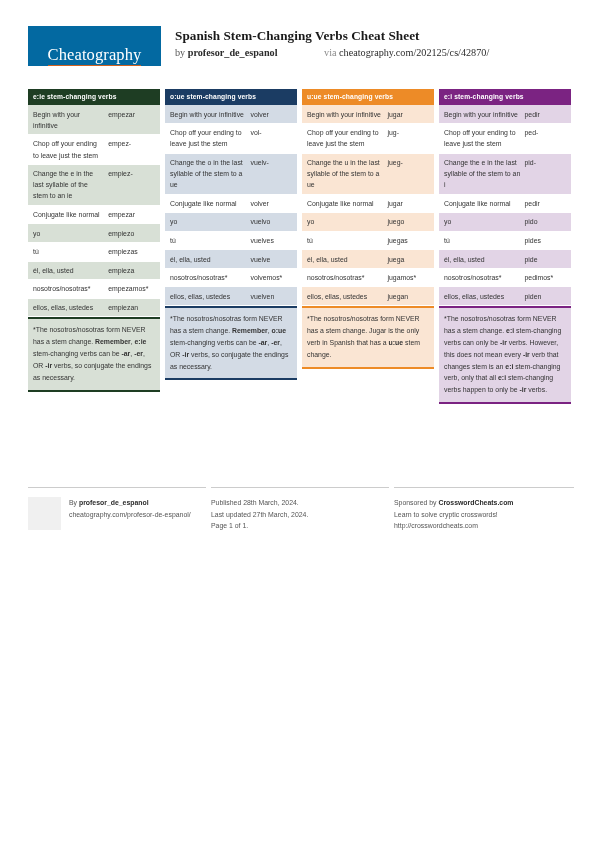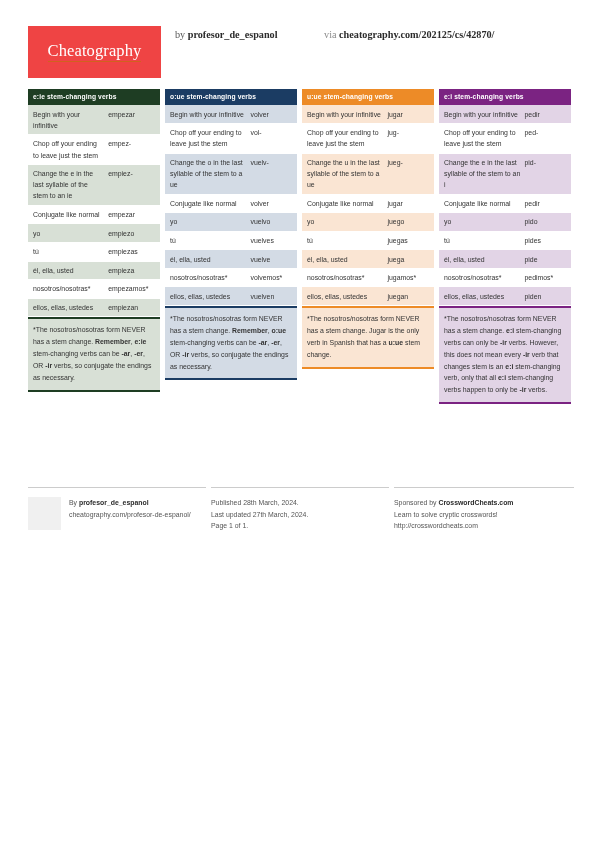--- a/index.html
+++ b/index.html
@@ -26,24 +26,24 @@
     position: absolute;
     left: 28px;
     top: 26px;
     width: 544px;
     height: 48px;
     display: flex;
     align-items: flex-start;
   }
   .logo-box {
     width: 133px;
-    height: 52px;
-    background: #ef4444;
-    display: flex;
-    align-items: center;
+    height: 40px;
+    background: #0369a1;
+    display: flex;
+    align-items: flex-end;
     justify-content: center;
     flex: 0 0 auto;
   }
   .logo-text {
     font-family: "Liberation Serif", serif;
     font-size: 16.5px;
     color: #ffffff;
     letter-spacing: 0.1px;
     border-bottom: 1.6px solid #d1611f;
     padding-bottom: 1px;
@@ -63,21 +63,21 @@
   }
   .sheet-byline {
     font-family: "Liberation Serif", serif;
     font-size: 10.2px;
     color: #555555;
     line-height: 1.45;
     margin-top: 1px;
   }
   .sheet-byline .author { font-weight: bold; color: #2b2b2b; }
   .sheet-byline .via { color: #8a8a8a; padding-left: 44px; }
-  .sheet-byline .src { font-weight: bold; color: #2b2b2b; margin-top: 44px; }
+  .sheet-byline .src { font-weight: normal; color: #2b2b2b; margin-top: 44px; }
 
   
   .columns {
     position: absolute;
     left: 28px;
     top: 89px;
     width: 546px;
     display: flex;
     gap: 5px;
   }
@@ -166,20 +166,21 @@
 </head>
 <body>
 
 <div class="page">
 
   <div class="header">
     <div class="logo-box">
       <span class="logo-text">Cheatography</span>
     </div>
     <div class="title-wrap">
+      <div class="sheet-title">Spanish Stem-Changing Verbs Cheat Sheet</div>
       <div class="sheet-byline">
         <span>by </span><span class="author">profesor_de_espanol</span><span class="via"> via </span><span class="src">cheatography.com/202125/cs/42870/</span>
       </div>
     </div>
   </div>
 
   <div class="columns">
 
     <div class="col c-green">
       <div class="table">

